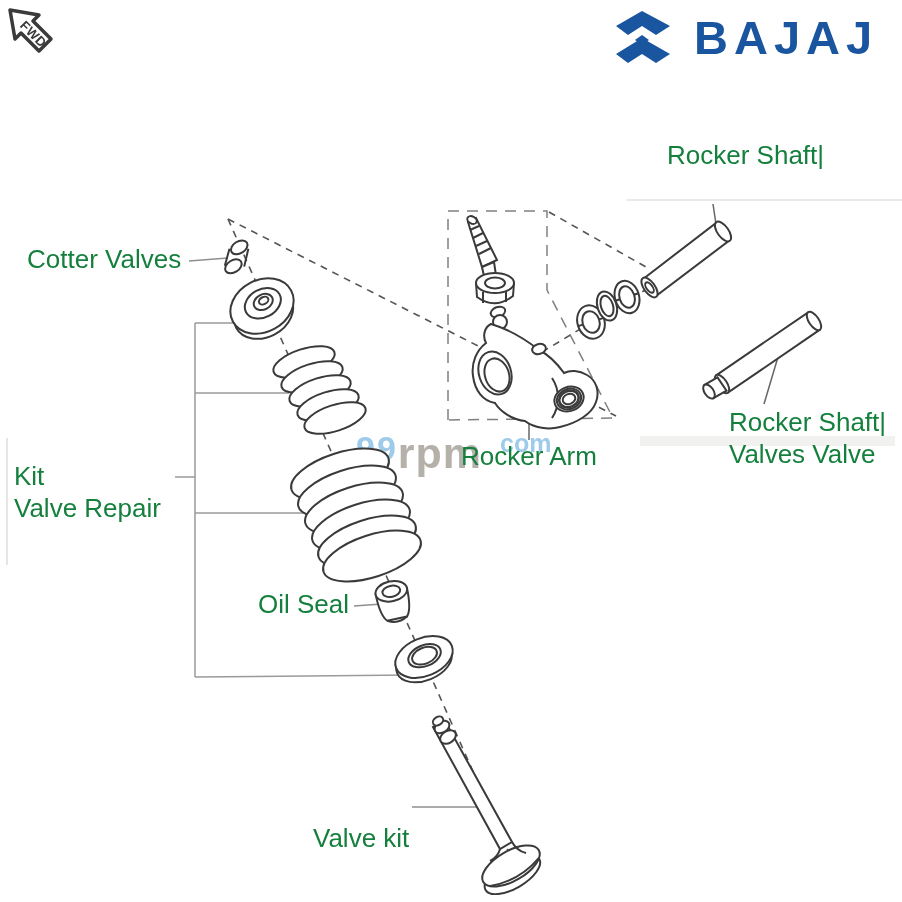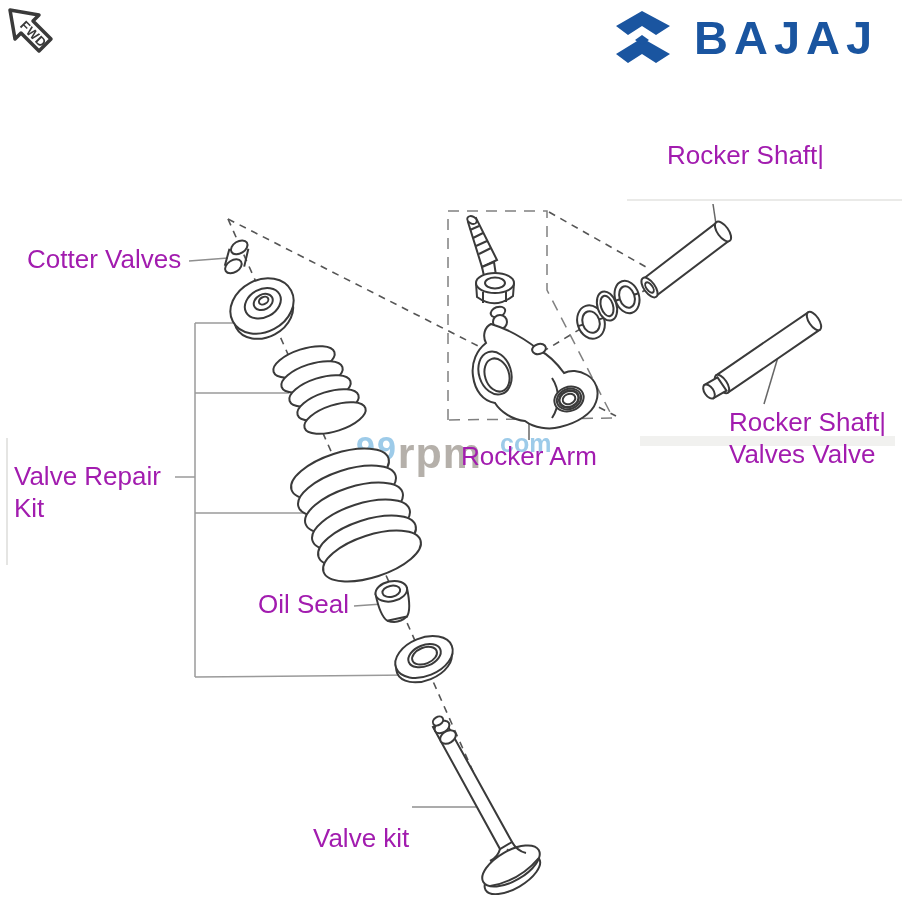--- a/index.html
+++ b/index.html
@@ -3,21 +3,21 @@
 <meta charset="utf-8">
 <style>
   html,body{margin:0;padding:0;background:#ffffff;}
   .stage{position:relative;width:902px;height:902px;background:#ffffff;overflow:hidden;
          font-family:"Liberation Sans",sans-serif;}
   .art{position:absolute;left:0;top:0;z-index:1;}
   .wm{position:absolute;left:356px;top:429px;z-index:0;display:flex;align-items:flex-start;white-space:nowrap;}
   .wm .n{font-size:34px;font-weight:bold;color:#9dcbe9;letter-spacing:2px;}
   .wm .m{font-size:43px;font-weight:bold;color:#b5b0aa;letter-spacing:1px;}
   .wm .c{font-size:25px;font-weight:bold;color:#9dcbe9;margin-left:18px;}
-  .lbl{position:absolute;z-index:2;font-size:26px;line-height:32px;color:#a21caf;white-space:nowrap;}
+  .lbl{position:absolute;z-index:2;font-size:26px;line-height:32px;color:#15803d;white-space:nowrap;}
   .logo-text{position:absolute;left:694px;top:10px;z-index:2;font-size:47px;font-weight:bold;
              color:#1a55a0;letter-spacing:6px;transform:scaleY(0.98);}
 </style>
 </head>
 <body>
 
 <div class="stage">
 
   <div class="wm">
     <span class="n">99</span>
@@ -218,21 +218,21 @@
   </div>
 
   <div class="lbl" style="left:461px;top:440px">Rocker Arm</div>
 
   <div class="lbl" style="left:729px;top:406px">
     <div>Rocker Shaft|</div>
     <div>Valves Valve</div>
   </div>
 
   <div class="lbl" style="left:14px;top:460px">
+    <div>Kit</div>
     <div>Valve Repair</div>
-    <div>Kit</div>
   </div>
 
   <div class="lbl" style="left:258px;top:588px">Oil Seal</div>
 
   <div class="lbl" style="left:313px;top:822px">Valve kit</div>
 
 </div>
 
 </body></html>

